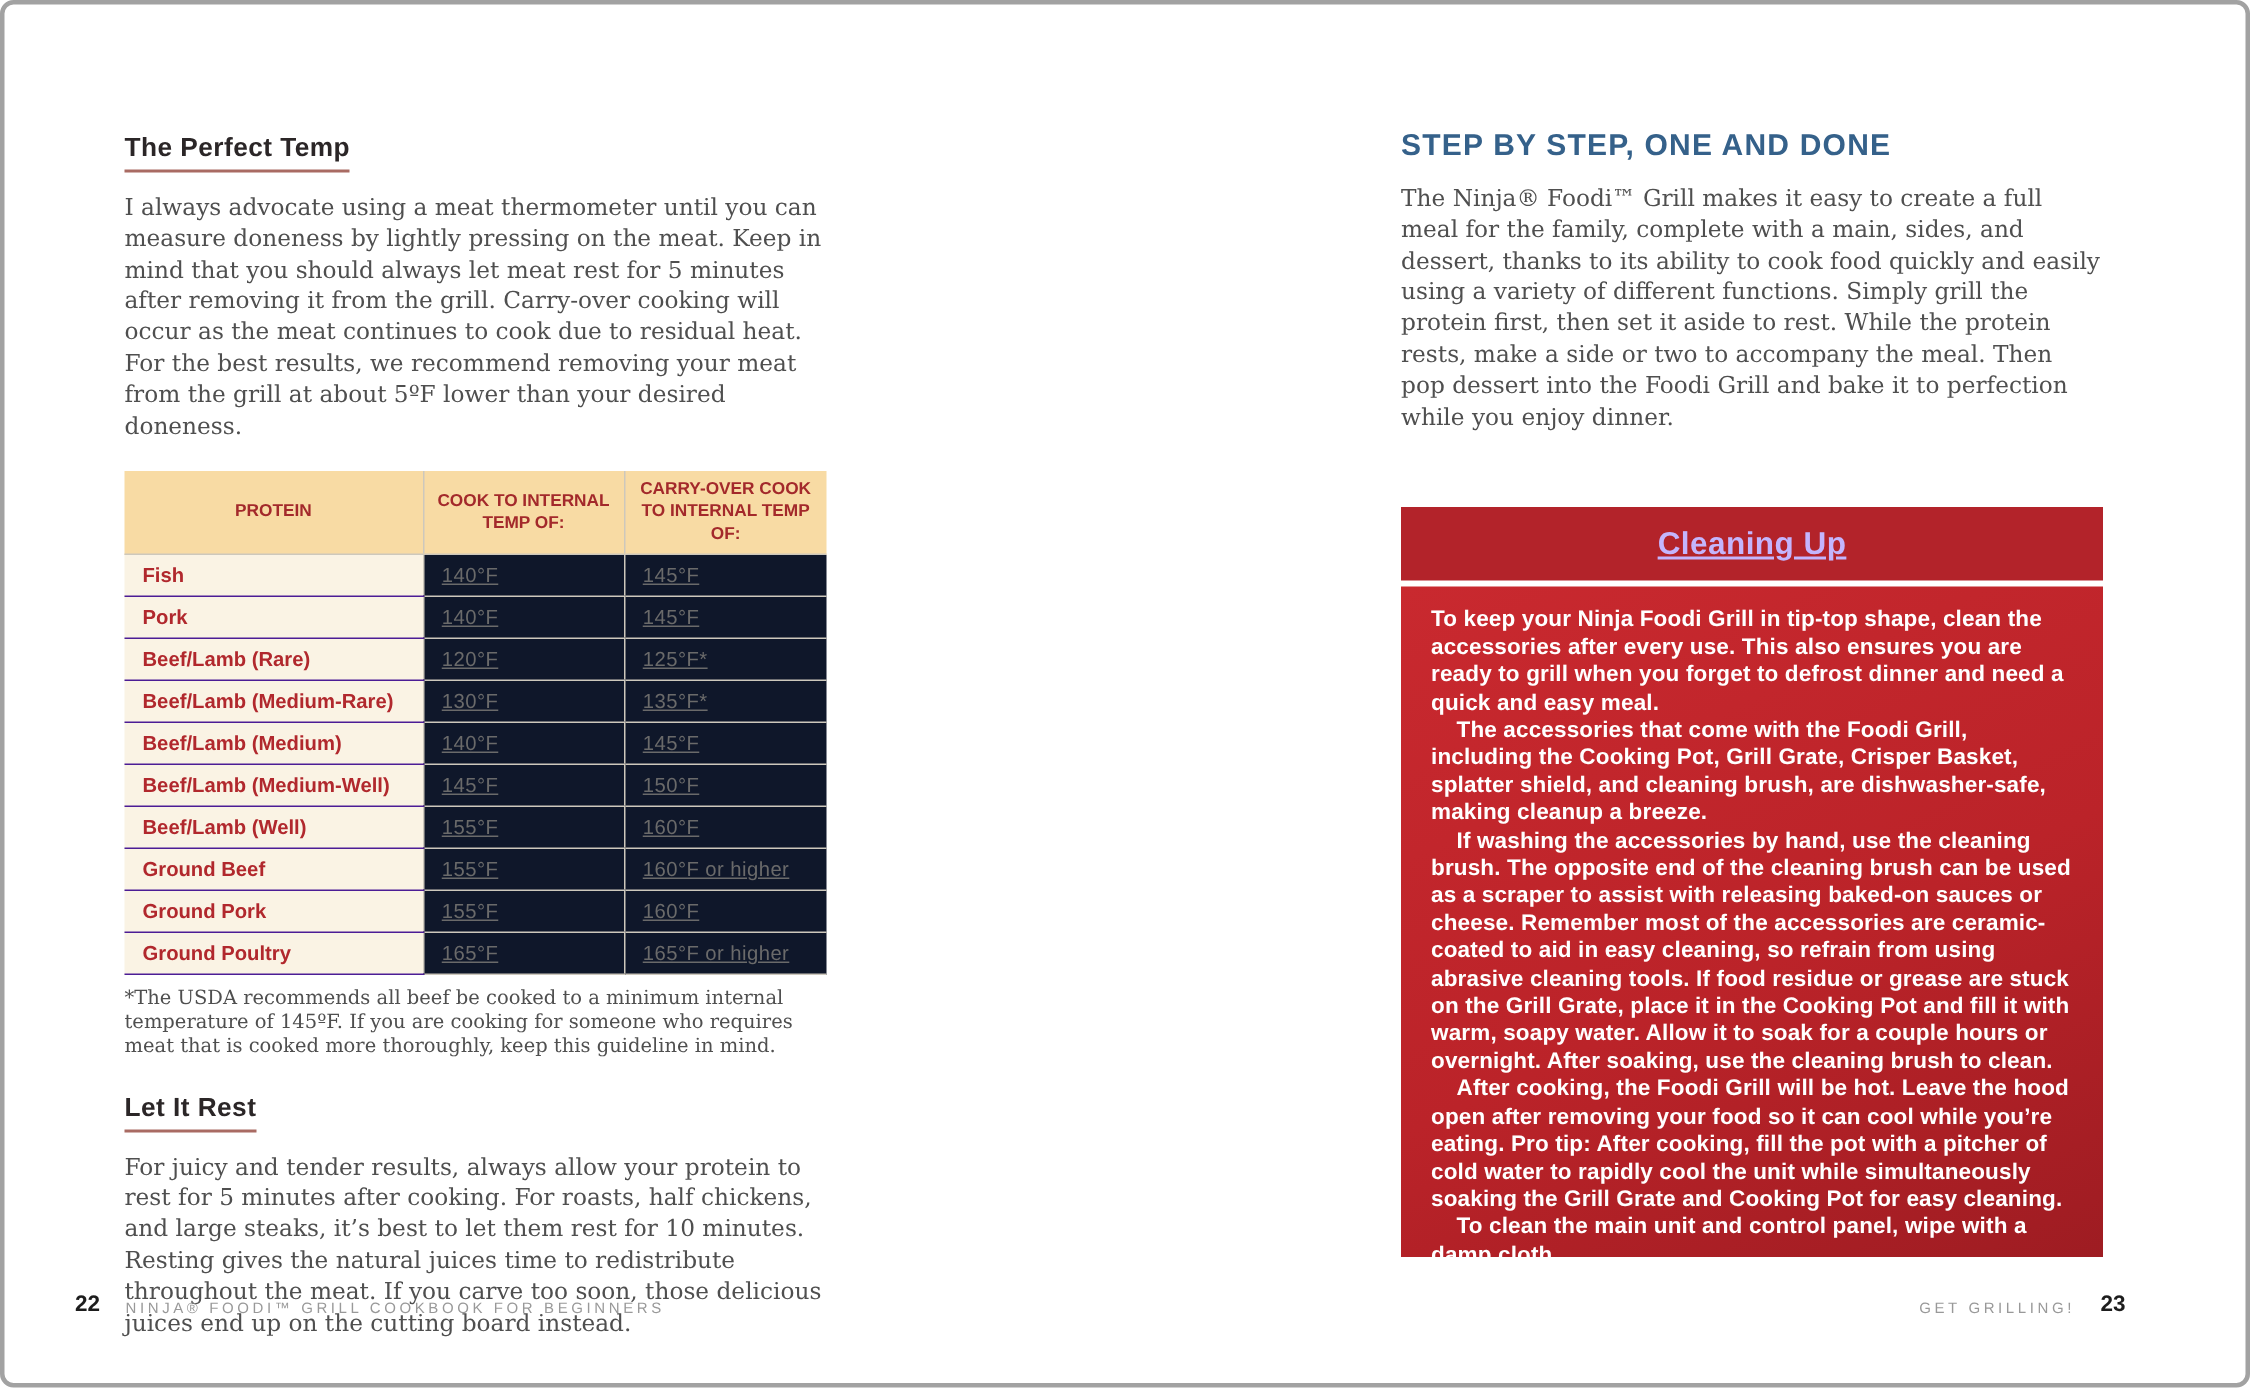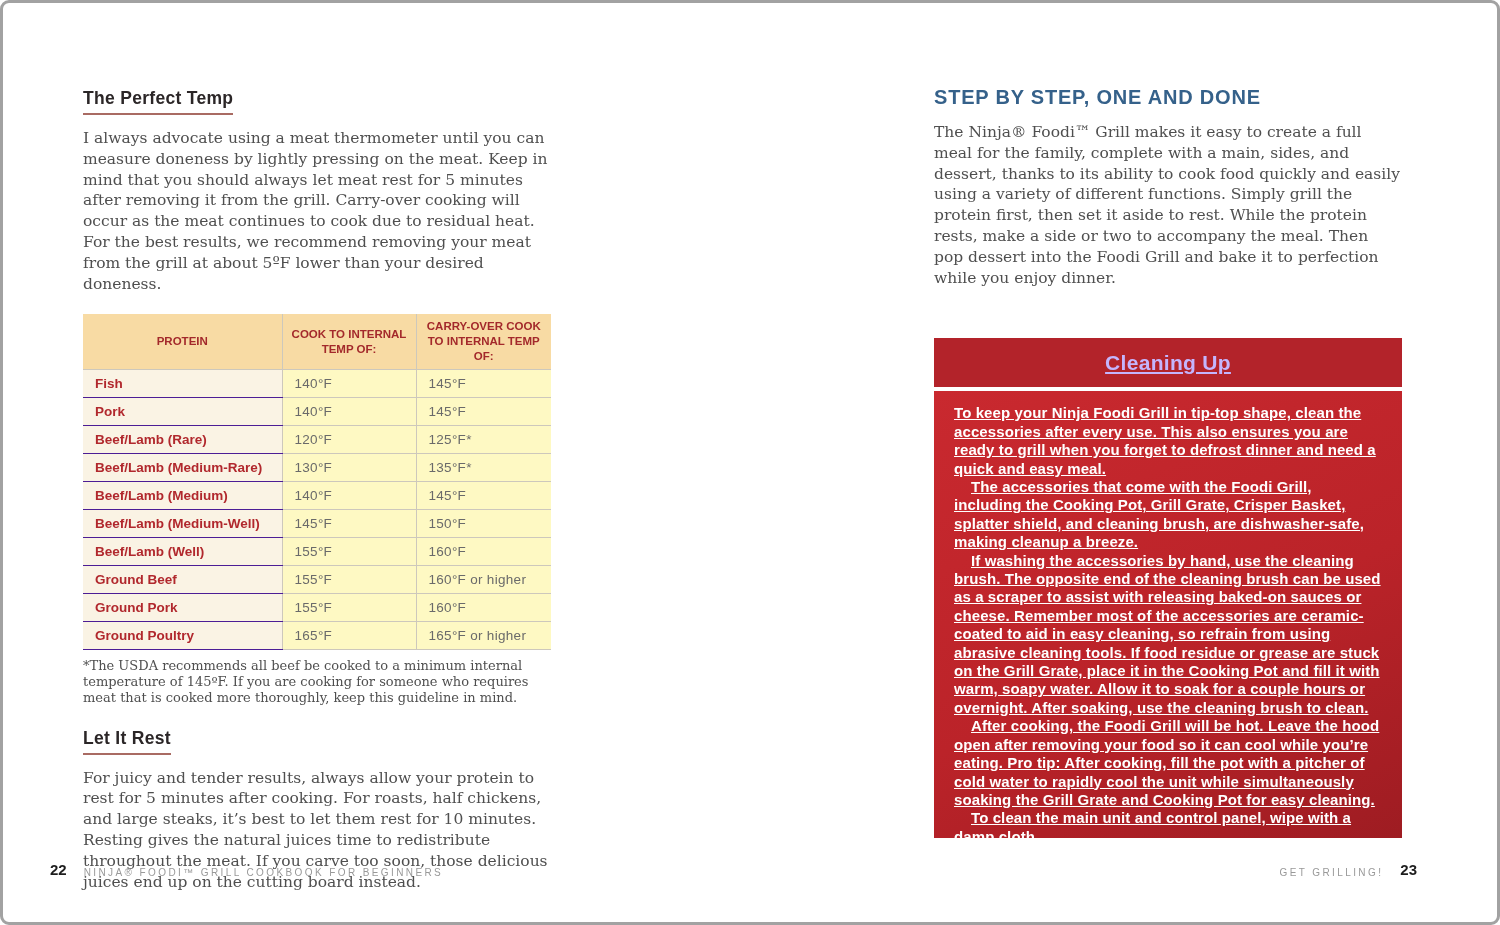--- a/index.html
+++ b/index.html
@@ -60,24 +60,24 @@
     border-bottom: 1px solid #cdc8bc;
   }
   table.temps thead th + th { border-left: 1px solid #cdc8bc; }
   table.temps tbody th {
     background: #faf3e4; color: #b1282d; text-align: left;
     font: bold 13.5px "Liberation Sans", sans-serif;
     padding: 6px 4px 6px 12px; height: 26.5px;
     border-bottom: 1px solid #4c1d95;
   }
   table.temps tbody td {
-    background: #fef9c3; color: #6a6a6a;
+    background: #0f172a; color: #6a6a6a;
     font: 13.5px "Liberation Sans", sans-serif; letter-spacing: 0.3px;
     padding: 6px 4px 6px 12px;
-    border-bottom: 1px solid #cdc8bc; border-left: 1px solid #cdc8bc;
+    border-bottom: 1px solid #cdc8bc; border-left: 1px solid #cdc8bc; text-decoration: underline;
   }
 
   
   .callout { margin-top: 50px; width: 468px; }
   .callout-header {
     height: 49px; background: #b3232a; margin-bottom: 4px;
     display: flex; align-items: center; justify-content: center;
   }
   .callout-title {
     color: #c4b5fd; font: bold 21px "Liberation Sans", sans-serif;
@@ -85,21 +85,20 @@
     text-decoration: underline;
   }
   .callout-body {
     background: linear-gradient(155deg, #c9292f 0%, #bb2329 55%, #9e1c22 100%);
     padding: 13px 20px 16px 20px; height: 447px;
   }
   .callout-body p {
     margin: 0; color: #ffffff;
     font: bold 15px/18.4px "Liberation Sans", sans-serif;
     letter-spacing: 0.1px;
-    text-decoration: underline;
   }
   .callout-body p + p { text-indent: 17px; }
 
   
   .footer-left  { position: absolute; left: 50px;  top: 861px; display: flex; align-items: flex-end; gap: 17px; }
   .footer-right { position: absolute; right: 83px; top: 861px; display: flex; align-items: flex-end; gap: 17px; }
   .pagenum { font: bold 15px "Liberation Sans", sans-serif; color: #1d1d1d; }
   .footer-label {
     font: 10px "Liberation Sans", sans-serif; color: #999999;
     letter-spacing: 2.4px; text-transform: uppercase;

